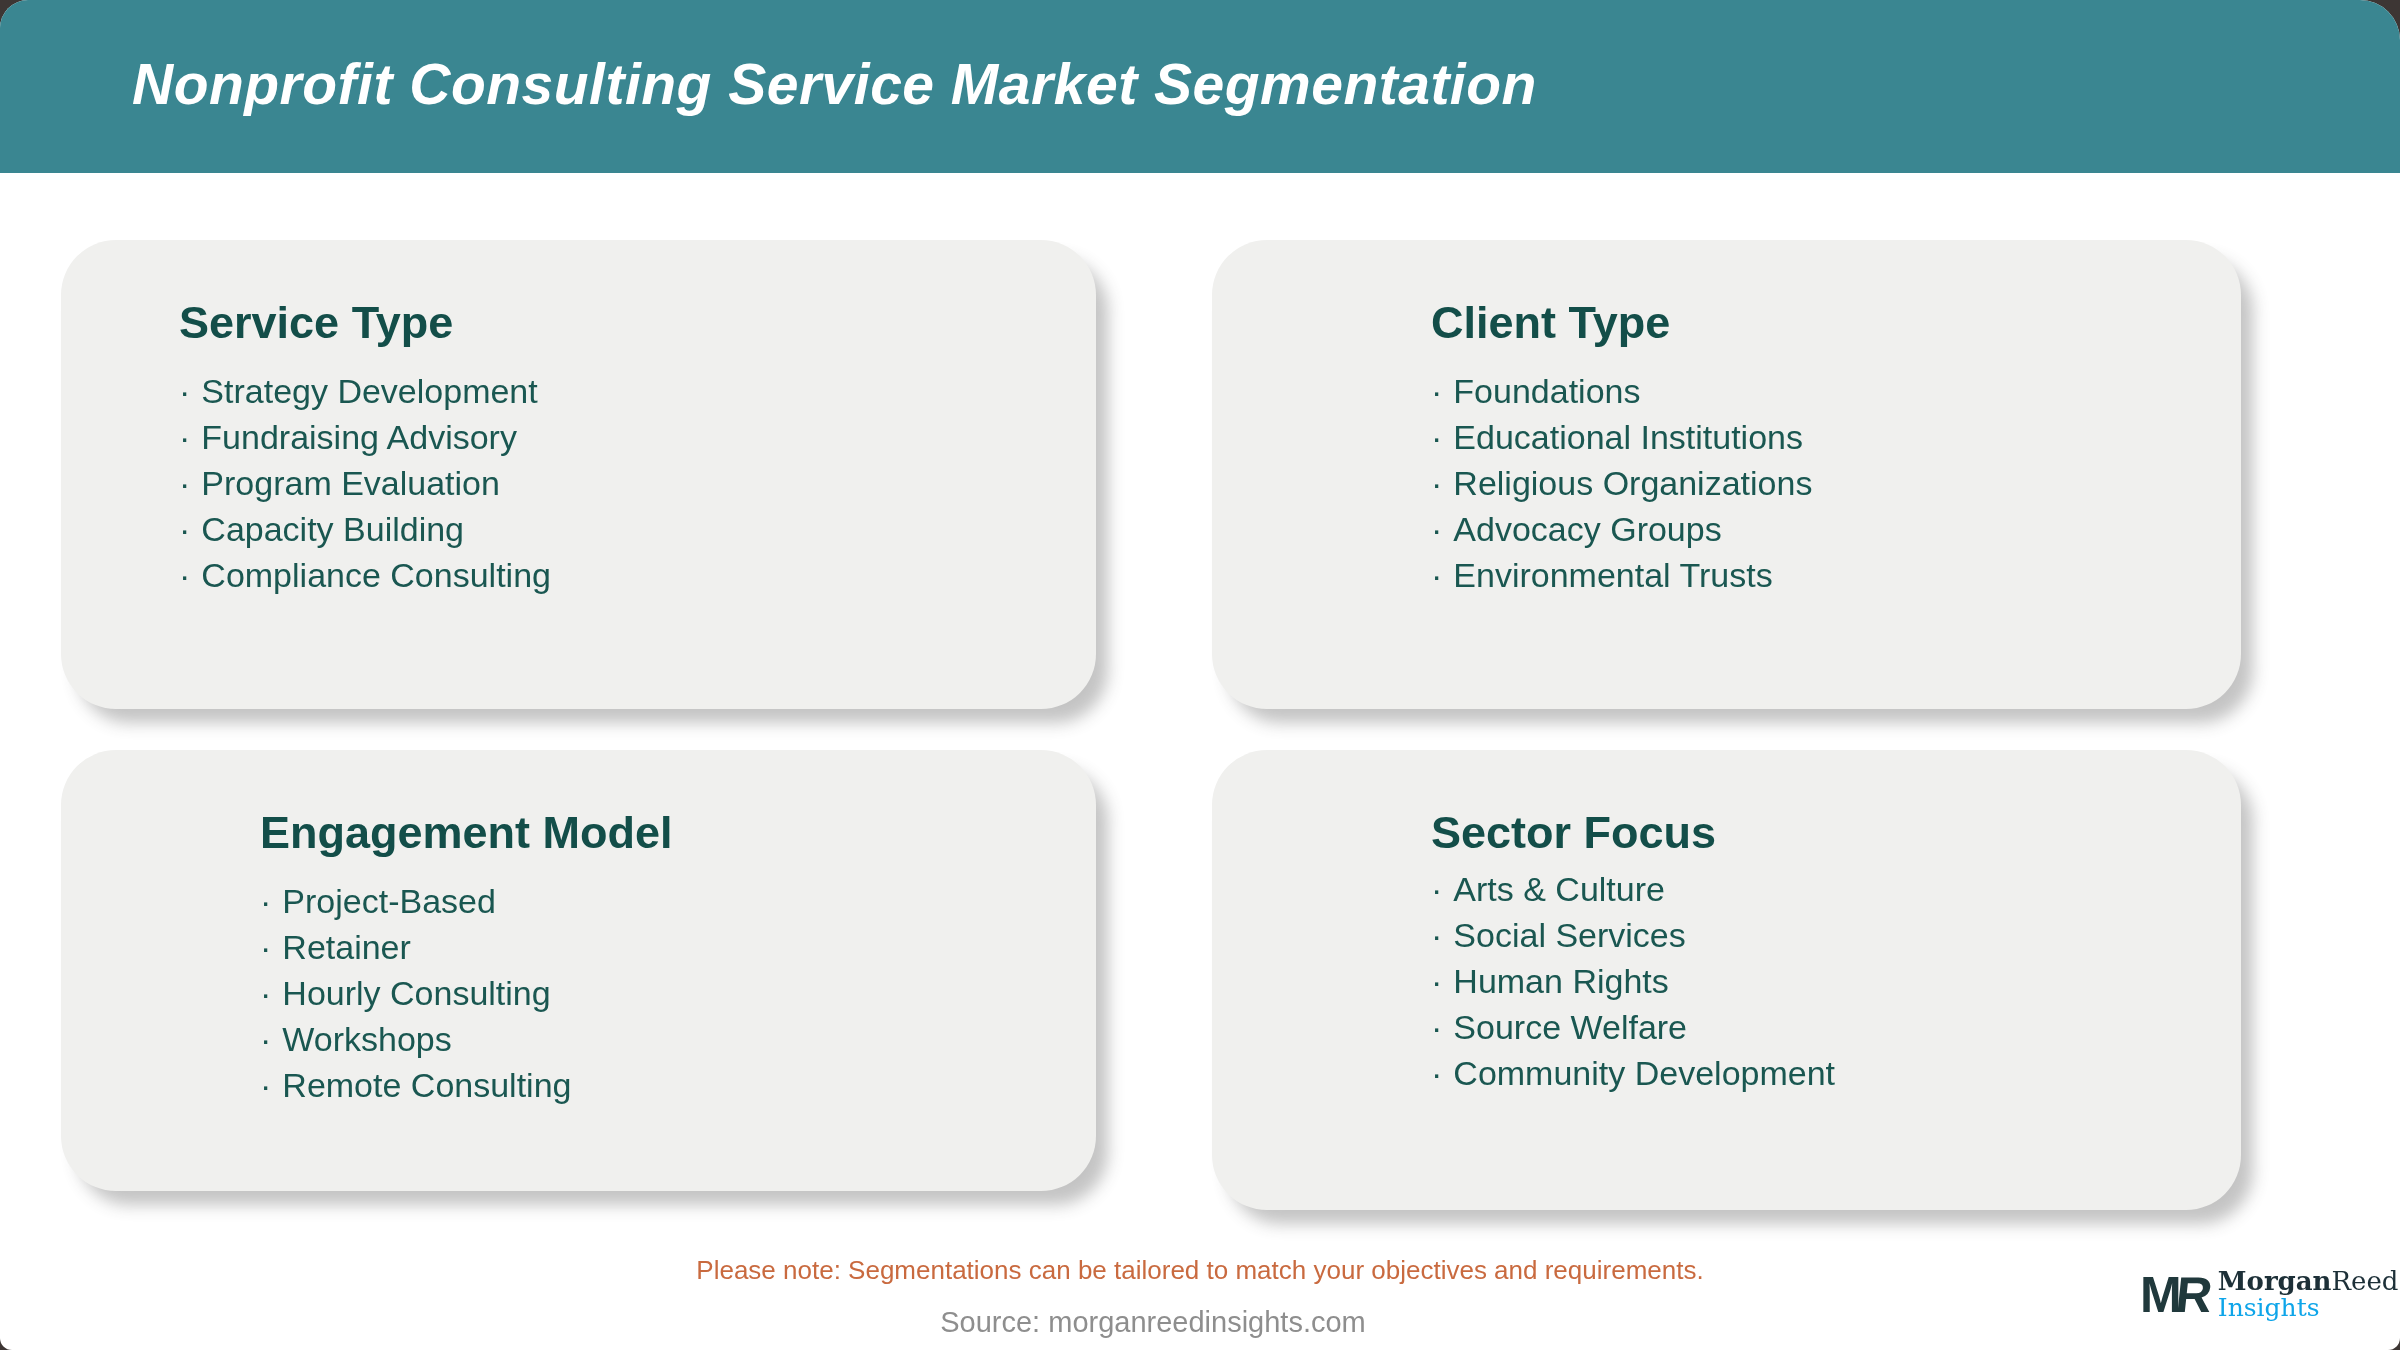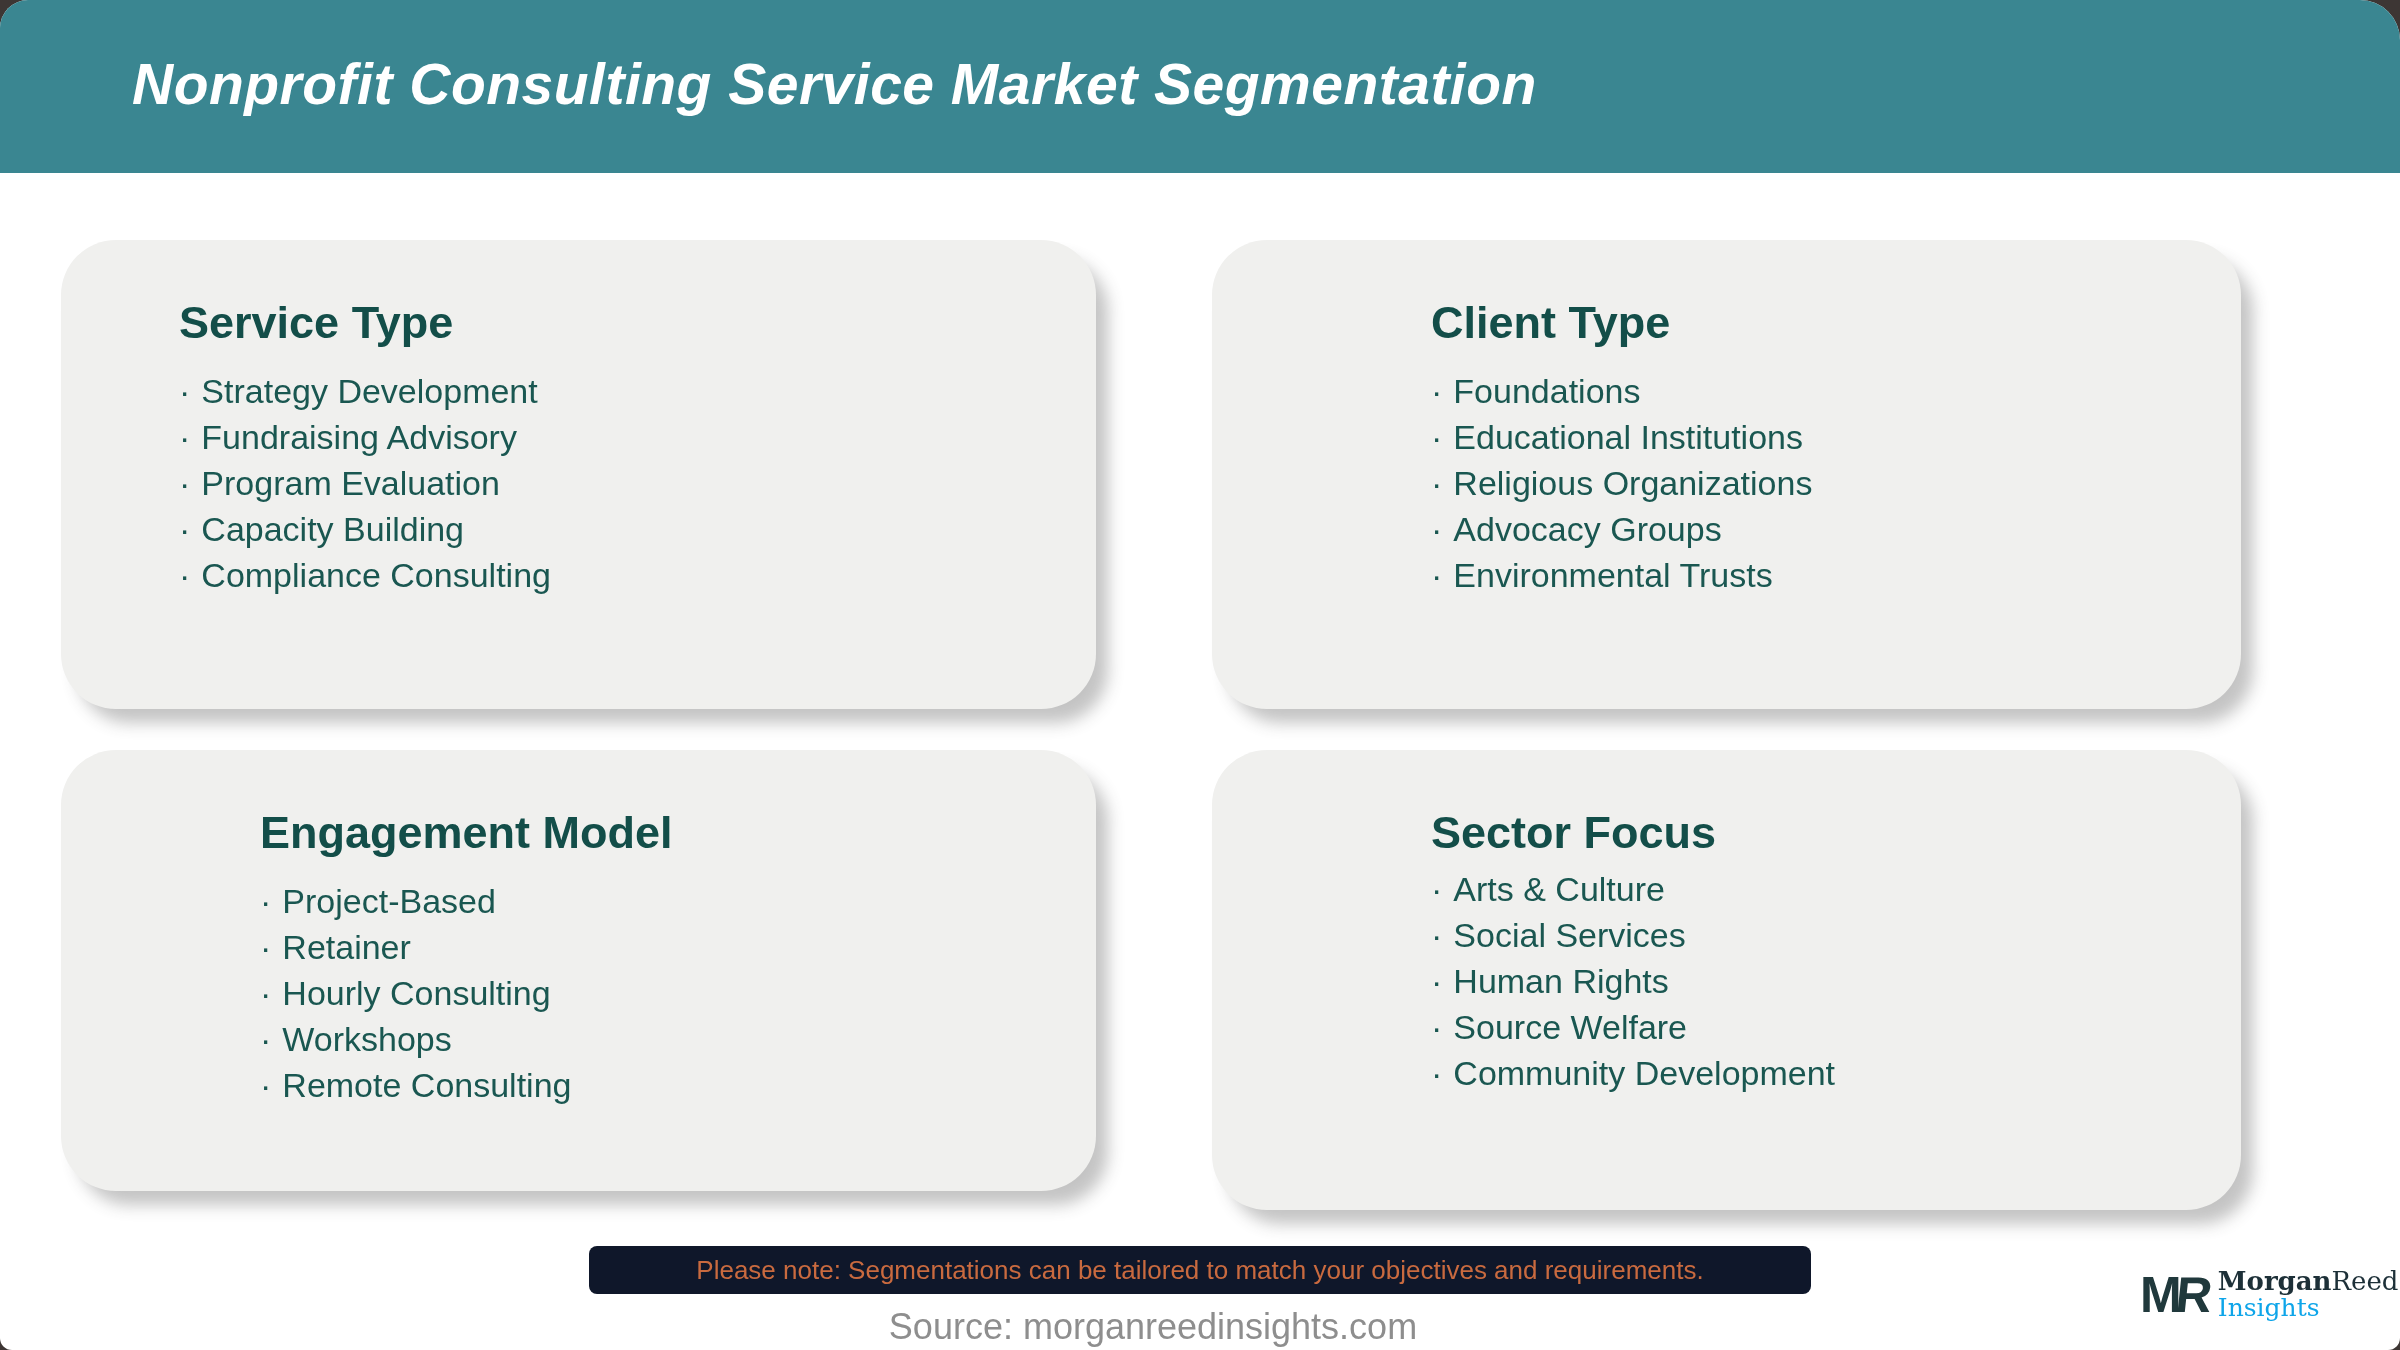--- a/index.html
+++ b/index.html
@@ -46,27 +46,27 @@
   }
   .card li{
     font-size:34px;line-height:46px;color:#1a5751;
   }
   .card li::before{
     content:"\00B7";
     margin-right:11px;
   }
   .note{
     position:absolute;left:589px;top:1246px;width:1222px;height:48px;
-    background:#0f172a;border-radius:8px;
+    background:#ffffff;border-radius:8px;
     display:flex;align-items:center;justify-content:center;
     font-size:26px;color:#c96a3f;
   }
   .source{
     position:absolute;left:0;top:1306px;width:2306px;
-    text-align:center;font-size:36px;color:#8e8e8e;
+    text-align:center;font-size:29px;color:#8e8e8e;
   }
   .logo{
     position:absolute;left:2140px;top:1268px;
     display:flex;align-items:center;
   }
   .monogram{
     font-weight:bold;font-size:50px;line-height:50px;color:#20393c;
     letter-spacing:-6px;margin-right:12px;
   }
   .monogram .mono-r{

